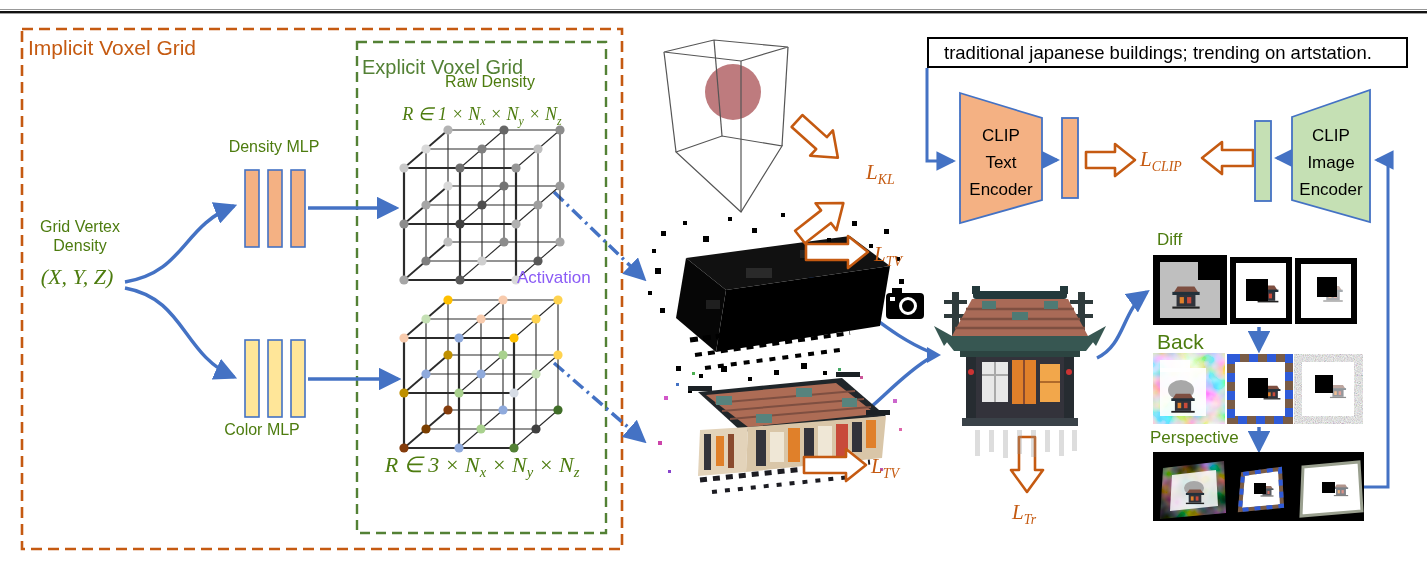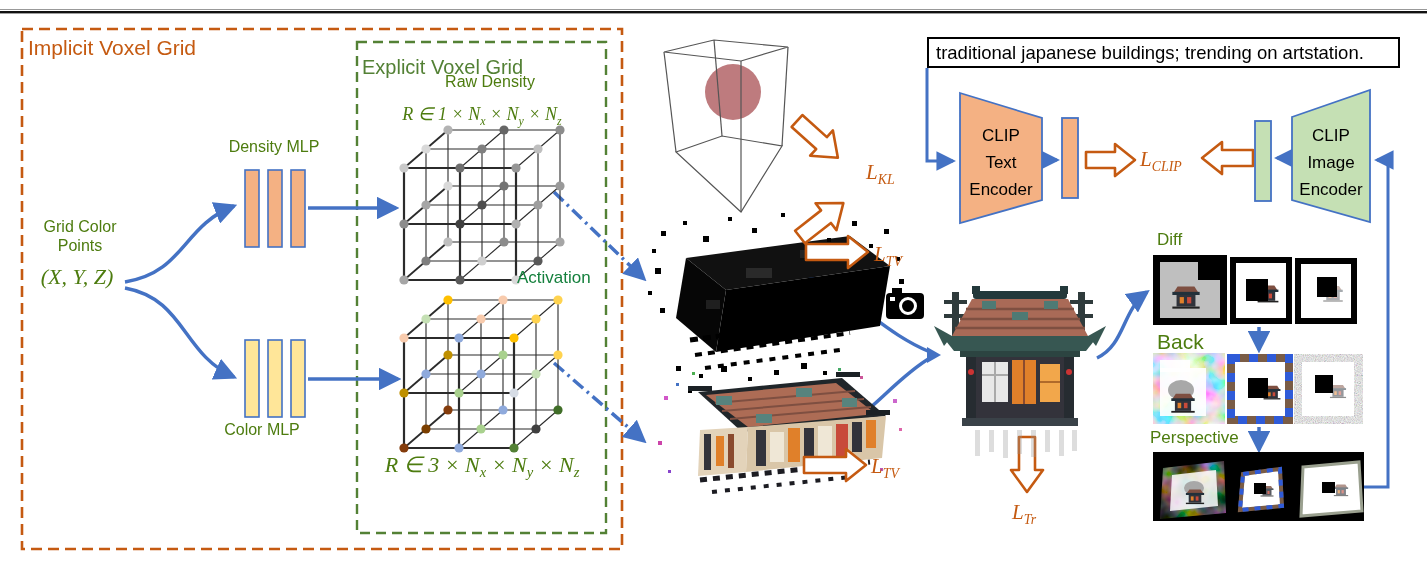--- a/index.html
+++ b/index.html
@@ -7,23 +7,23 @@
           font-family:"Liberation Sans",sans-serif;}
   #art{position:absolute;left:0;top:0;}
   .txt{position:absolute;color:#4d7c0f;line-height:1.18;}
   .ctr{text-align:center;}
   .math{font-family:"Liberation Serif",serif;font-style:italic;}
   .loss{position:absolute;color:#C55A11;font-family:"Liberation Serif",serif;
         font-style:italic;font-size:21px;}
   .loss sub, .math sub{font-size:.66em;}
   .boxtitle-o{position:absolute;color:#C55A11;font-size:21px;}
   .boxtitle-g{position:absolute;color:#538135;font-size:20px;}
-  .blue{color:#15803d;}
+  .blue{color:#8b5cf6;}
   #prompt-box{position:absolute;left:927px;top:37px;width:462px;height:27px;
-      border:2px solid #000;font-size:18.5px;line-height:27px;padding-left:7px;
+      border:2px solid #000;font-size:18.5px;line-height:27px;padding-left:15px;
       white-space:nowrap;overflow:hidden;background:#fff;}
   .enc-label{position:absolute;font-size:17px;line-height:27px;text-align:center;}
 </style>
 </head>
 <body>
 
 <div id="canvas">
 
 <svg id="art" width="1427" height="575" viewBox="0 0 1427 575" xmlns="http://www.w3.org/2000/svg" xmlns:xlink="http://www.w3.org/1999/xlink">
   <defs>
@@ -405,22 +405,22 @@
     <polygon points="1303,467 1359,462 1362,511 1301,516" fill="#fff" stroke="#9aa08f" stroke-width="3"></polygon>
     <use xlink:href="#mini-temple" transform="translate(1341,489) scale(0.55)" opacity="0.6"></use>
     <rect x="1322" y="482" width="13" height="11" fill="#000"></rect>
   </g>
 </svg>
 
 <div class="boxtitle-o" style="left:28px;top:36px;">Implicit Voxel Grid</div>
 <div class="boxtitle-g" style="left:362px;top:56px;">Explicit Voxel Grid</div>
 
 <div class="txt ctr" style="left:30px;top:218px;width:100px;font-size:16px;">
-  <span>Grid Color</span><br>
-  <span>Points</span>
+  <span>Grid Vertex</span><br>
+  <span>Density</span>
 </div>
 <div class="txt ctr math" style="left:22px;top:264px;width:110px;font-size:22px;">(X, Y, Z)</div>
 
 <div class="txt ctr" style="left:225px;top:138px;width:98px;font-size:16px;">Density MLP</div>
 <div class="txt ctr" style="left:213px;top:421px;width:98px;font-size:16px;">Color MLP</div>
 
 <div class="txt ctr" style="left:400px;top:73px;width:180px;font-size:16px;">Raw Density</div>
 <div class="txt ctr math" style="left:368px;top:104px;width:228px;font-size:18px;">
   <span>R ∈ 1 × N</span><sub>x</sub><span> × N</span><sub>y</sub><span> × N</span><sub>z</sub>
 </div>

